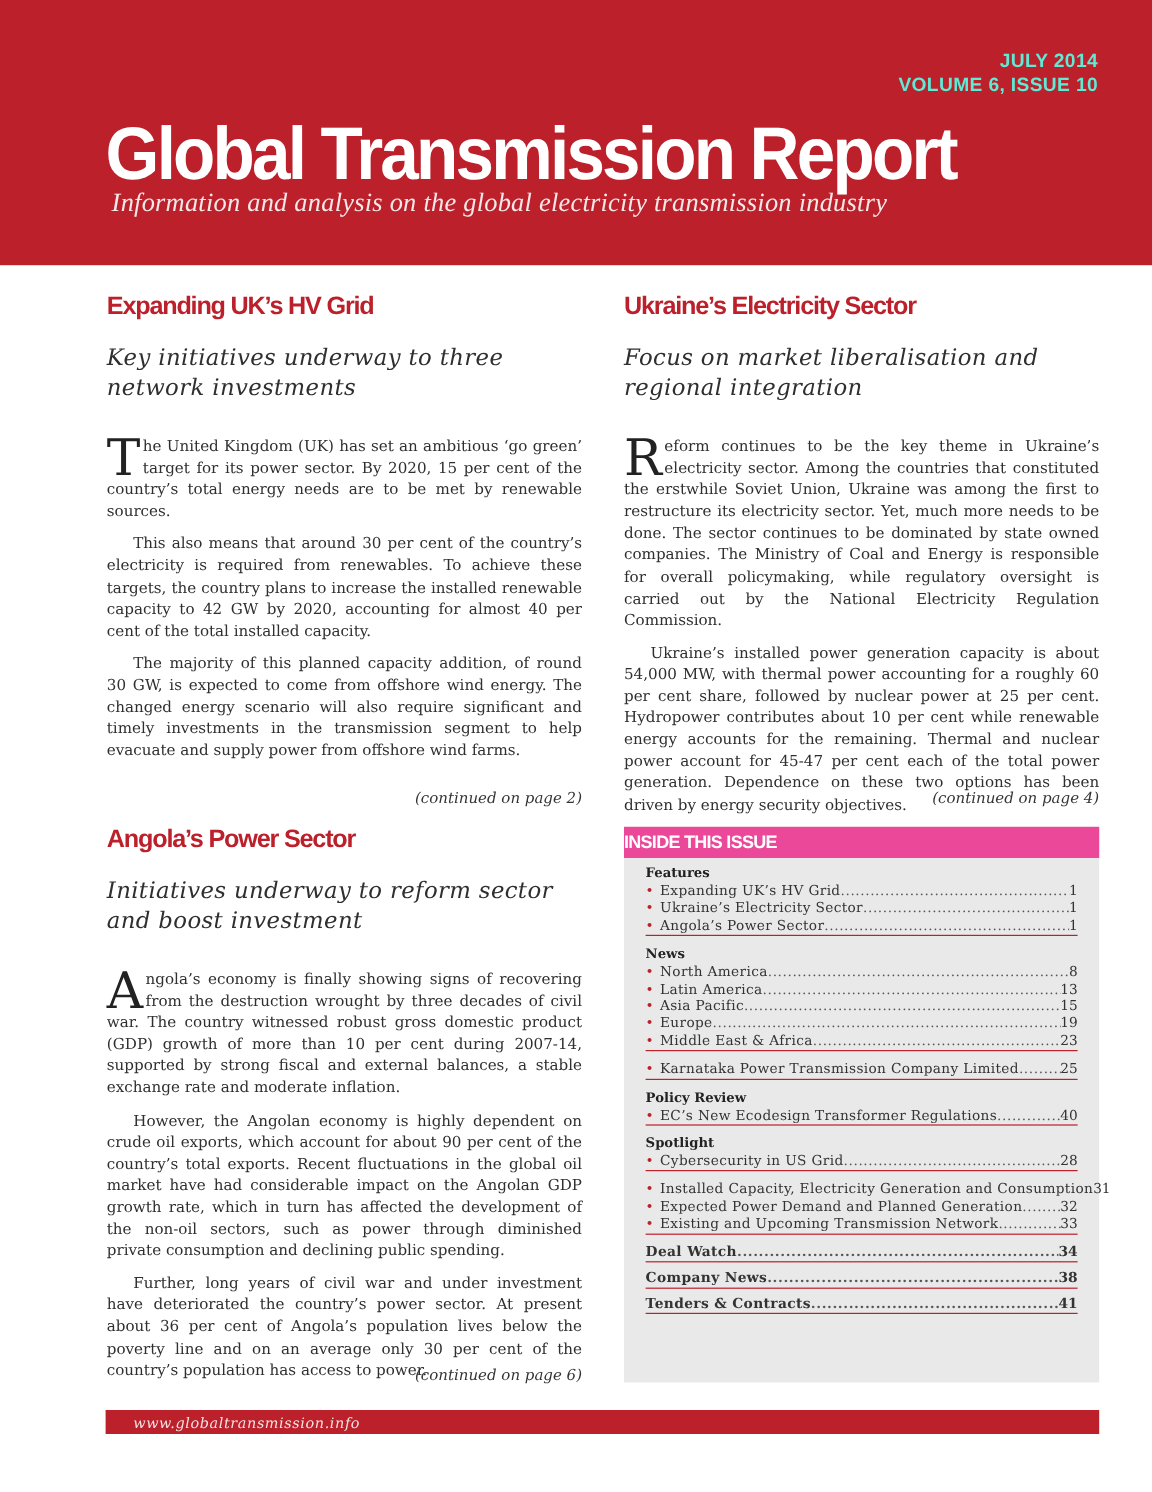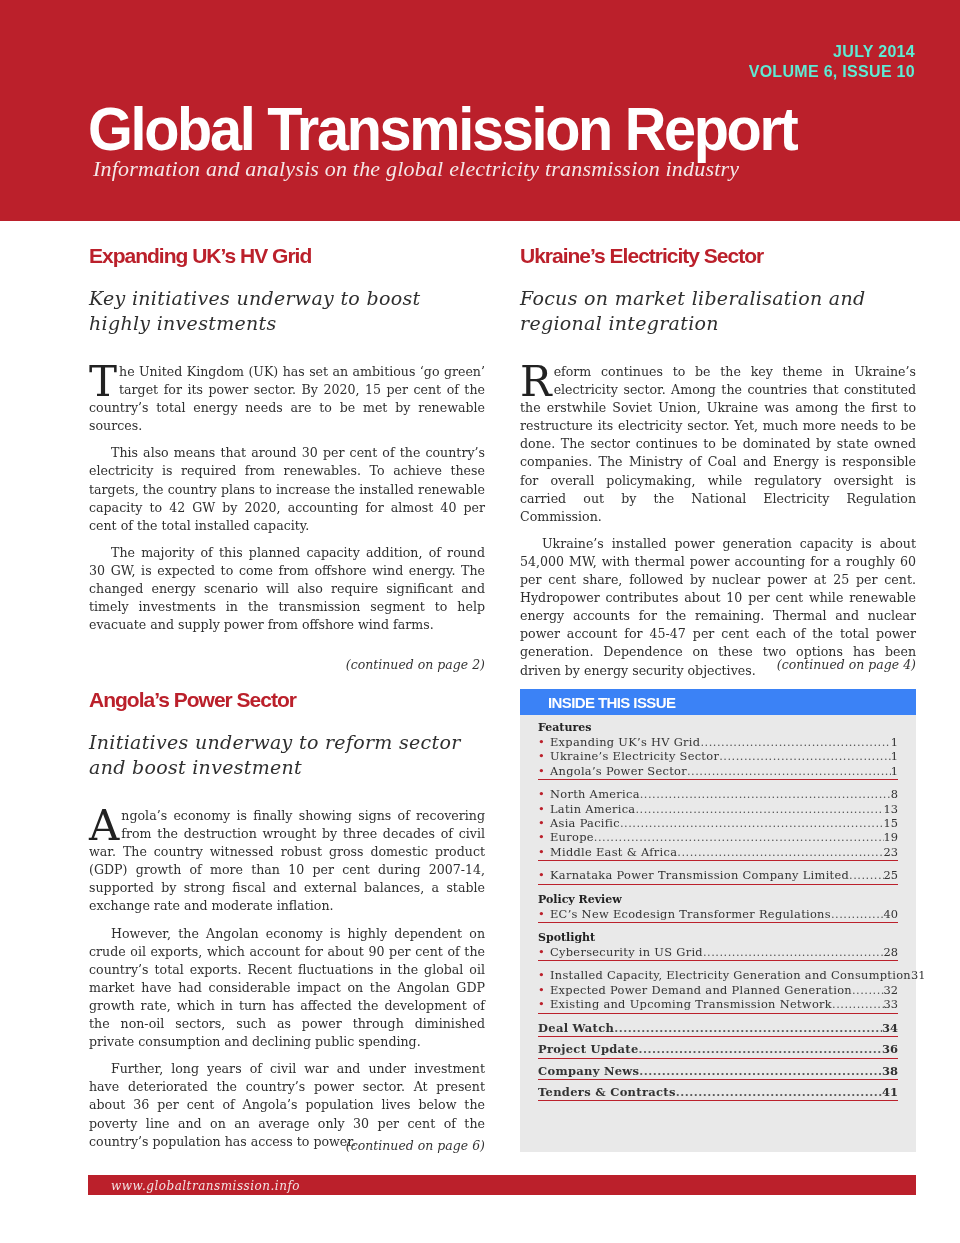--- a/index.html
+++ b/index.html
@@ -15,22 +15,22 @@
   .col { position:absolute; width:396px; }
   .h-red { color:#bb202b; font-family:"Liberation Sans", sans-serif; font-weight:bold; font-size:21px;
            letter-spacing:-1px; margin:0; line-height:26px; }
   .subhead { font-family:"DejaVu Serif", serif; font-style:italic; font-size:19px; line-height:25px; color:#2f2f2f;
              margin:17px 0 0 0; letter-spacing:0.3px; }
   .body p { font-family:"DejaVu Serif", serif; font-size:12.6px; line-height:18.1px; text-align:justify; margin:0 0 9px 0; color:#2f2f2f; }
   .body p.indent { text-indent:22px; }
   .dropcap { float:left; font-size:42px; line-height:34px; margin:2px 2px 0 0; font-family:"DejaVu Serif", serif; color:#222; }
   .cont { position:absolute; font-style:italic; font-size:12.5px; font-family:"DejaVu Serif", serif; color:#333; text-align:right; width:396px; }
   .toc { position:absolute; left:520px; top:689px; width:396px; height:463px; background:#e9e9e9; }
-  .toc-head { background:#3b82f6; color:#fff; font-family:"Liberation Sans", sans-serif; font-weight:bold; font-size:15px;
-              height:26px; line-height:28px; padding-left:28px; letter-spacing:-0.6px; }
+  .toc-head { background:#ec4899; color:#fff; font-family:"Liberation Sans", sans-serif; font-weight:bold; font-size:15px;
+              height:26px; line-height:28px; padding-left:0; letter-spacing:-0.6px; }
   .toc-body { padding:5px 18px 0 18px; }
   .sec { border-bottom:1.5px solid #bb202b; padding-bottom:1px; margin-bottom:7px; }
   .sec-title { font-family:"DejaVu Serif", serif; font-weight:bold; font-size:11px; line-height:15px; color:#222; }
   .item { display:flex; font-size:11.4px; line-height:14.4px; color:#333; font-family:"DejaVu Serif", serif; white-space:nowrap; }
   .item .bul { color:#bb202b; width:12px; flex:none; }
   .item .lbl { flex:none; letter-spacing:0.3px; }
   .item .dots { flex:1; overflow:hidden; color:#555; }
   .item .dots::after { content:"........................................................................................................................................"; letter-spacing:0.5px; }
   .item .pg { flex:none; }
   .solo { font-weight:bold; font-size:11.5px; }
@@ -44,21 +44,21 @@
   <div class="issue-info">
     <div>JULY 2014</div>
     <div>VOLUME 6, ISSUE 10</div>
   </div>
   <div class="title">Global Transmission Report</div>
   <div class="tagline">Information and analysis on the global electricity transmission industry</div>
 </div>
 
 <div class="col" style="left:89px; top:243px;">
   <h2 class="h-red">Expanding UK’s HV Grid</h2>
-  <div class="subhead">Key initiatives underway to boost highly investments</div>
+  <div class="subhead">Key initiatives underway to three network investments</div>
   <div class="body" style="margin-top:27px;">
     <p><span class="dropcap">T</span><span>he United Kingdom (UK) has set an ambitious ‘go green’ target for its power sector. By 2020, 15 per cent of the country’s total energy needs are to be met by renewable sources.</span></p>
     <p class="indent">This also means that around 30 per cent of the country’s electricity is required from renewables. To achieve these targets, the country plans to increase the installed renewable capacity to 42 GW by 2020, accounting for almost 40 per cent of the total installed capacity.</p>
     <p class="indent">The majority of this planned capacity addition, of round 30 GW, is expected to come from offshore wind energy. The changed energy scenario will also require significant and timely investments in the transmission segment to help evacuate and supply power from offshore wind farms.</p>
   </div>
 </div>
 <div class="cont" style="left:89px; top:657px;">(continued on page 2)</div>
 
 <div class="col" style="left:520px; top:243px;">
   <h2 class="h-red">Ukraine’s Electricity Sector</h2>
@@ -99,20 +99,21 @@
           <span class="pg">1</span>
         </div>
         <div class="item">
           <span class="bul">•</span>
           <span class="lbl">Angola’s Power Sector</span>
           <span class="dots"></span>
           <span class="pg">1</span>
         </div>
       </div>
       <div class="sec">
+        <div class="sec-title">News</div>
         <div class="item">
           <span class="bul">•</span>
           <span class="lbl">North America</span>
           <span class="dots"></span>
           <span class="pg">8</span>
         </div>
         <div class="item">
           <span class="bul">•</span>
           <span class="lbl">Latin America</span>
           <span class="dots"></span>
@@ -185,27 +186,20 @@
       </div>
       <div class="sec" style="margin-bottom: 5px;">
         <div class="item solo">
           <span class="lbl">Deal Watch</span>
           <span class="dots"></span>
           <span class="pg">34</span>
         </div>
       </div>
       <div class="sec" style="margin-bottom: 5px;">
         <div class="item solo">
-          <span class="lbl">Project Update</span>
-          <span class="dots"></span>
-          <span class="pg">36</span>
-        </div>
-      </div>
-      <div class="sec" style="margin-bottom: 5px;">
-        <div class="item solo">
           <span class="lbl">Company News</span>
           <span class="dots"></span>
           <span class="pg">38</span>
         </div>
       </div>
       <div class="sec" style="margin-bottom: 5px;">
         <div class="item solo">
           <span class="lbl">Tenders &amp; Contracts</span>
           <span class="dots"></span>
           <span class="pg">41</span>

